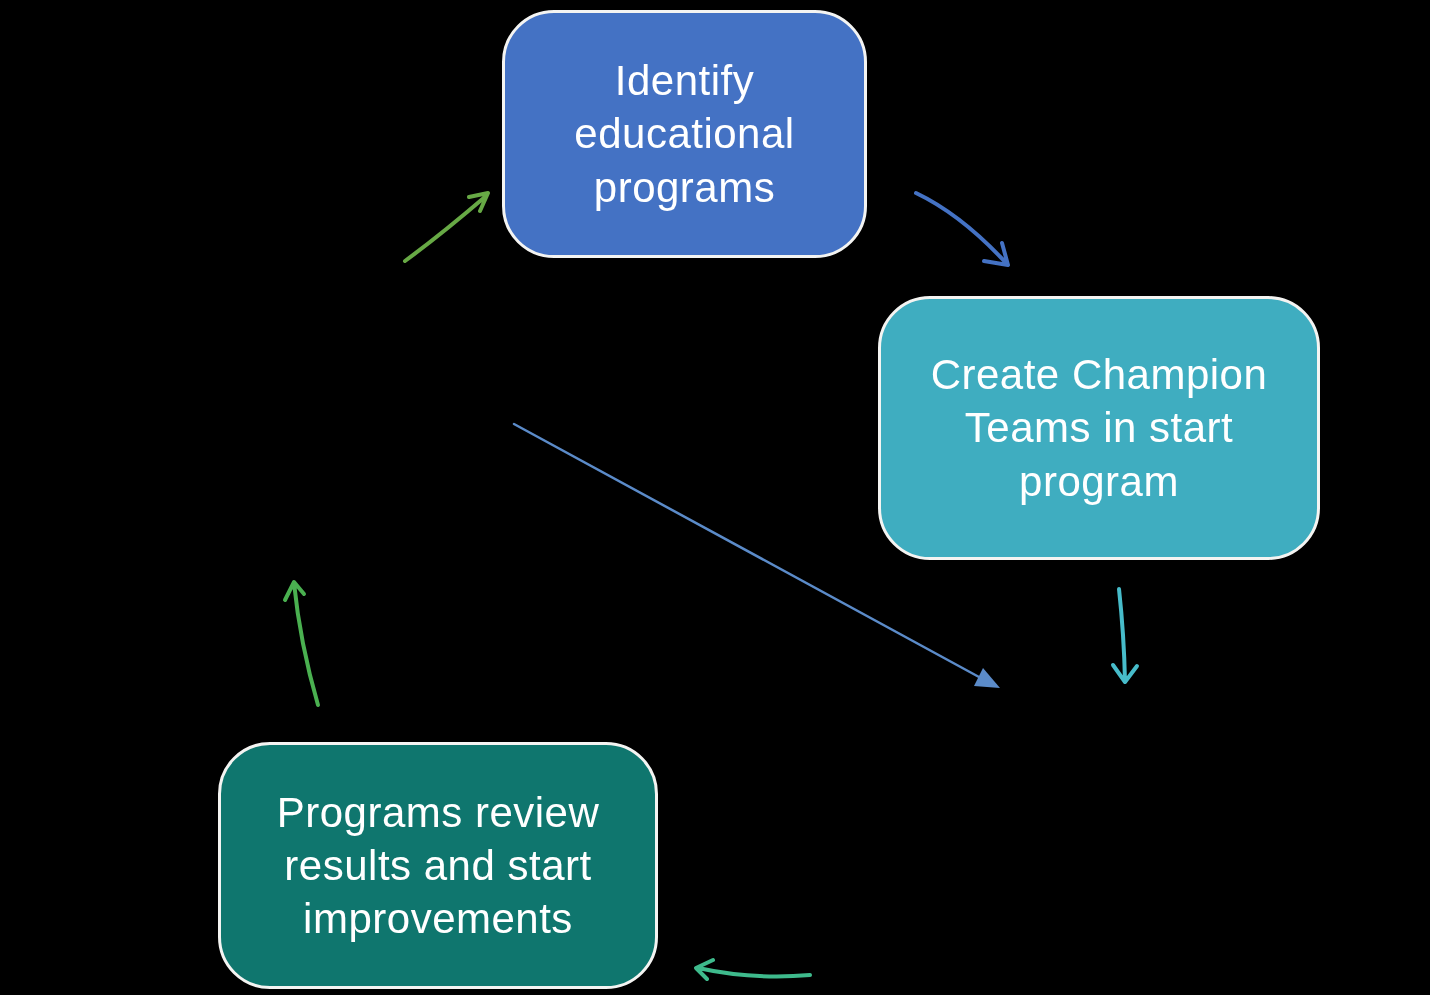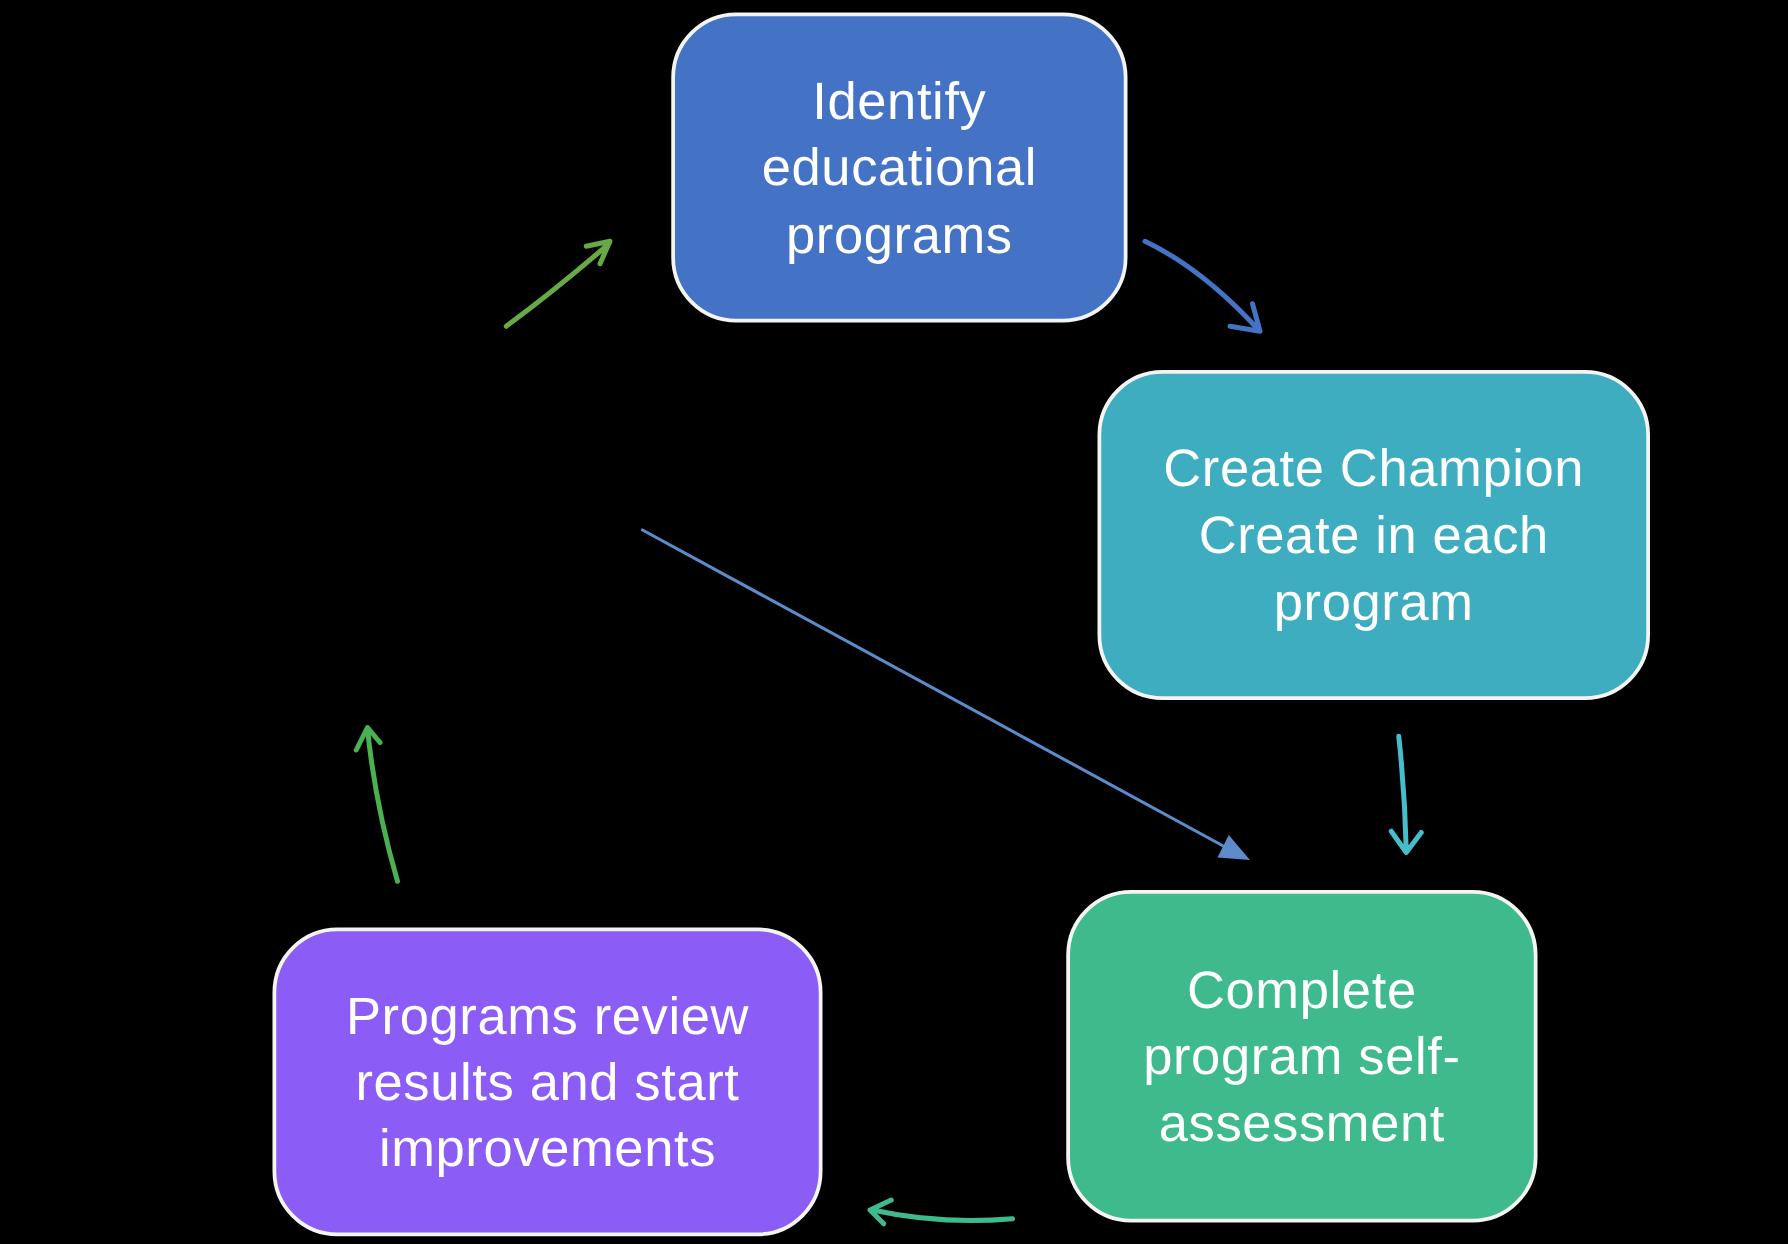--- a/index.html
+++ b/index.html
@@ -29,21 +29,21 @@
     justify-content: center;
     text-align: center;
   }
   .node-label {
     color: #ffffff;
     font-size: 42px;
     line-height: 1.27;
     white-space: pre-line;
     letter-spacing: 0.5px;
   }
-  #node-identify   { left: 537px; top: 10px;  width: 365px; height: 248px; }
+  #node-identify   { left: 502px; top: 10px;  width: 365px; height: 248px; }
   #node-create     { left: 878px; top: 296px; width: 442px; height: 264px; }
   #node-complete   { left: 853px; top: 712px; width: 377px; height: 266px; }
   #node-review     { left: 218px; top: 742px; width: 440px; height: 247px; }
   #node-summarize  { left: 120px; top: 288px; width: 390px; height: 250px; }
   svg.arrows {
     position: absolute;
     inset: 0;
     pointer-events: none;
   }
   svg.arrows path {
@@ -82,30 +82,25 @@
   </svg>
 
   <div class="node" id="node-identify" style="background-color: rgb(68, 114, 196);">
     <div class="node-label">Identify
 educational
 programs</div>
   </div>
 
   <div class="node" id="node-create" style="background-color: rgb(63, 173, 192);">
     <div class="node-label">Create Champion
-Create in each
+Teams in start
 program</div>
   </div>
 
-  <div class="node" id="node-complete" style="background-color: rgb(62, 186, 140);">
-    <div class="node-label">Complete
-program self-
-assessment</div>
-  </div>
 
-  <div class="node" id="node-review" style="background-color: #8b5cf6;">
+  <div class="node" id="node-review" style="background-color: #0f766e;">
     <div class="node-label">Programs review
 results and start
 improvements</div>
   </div>
 
 
 </div>
 
 </body></html>

